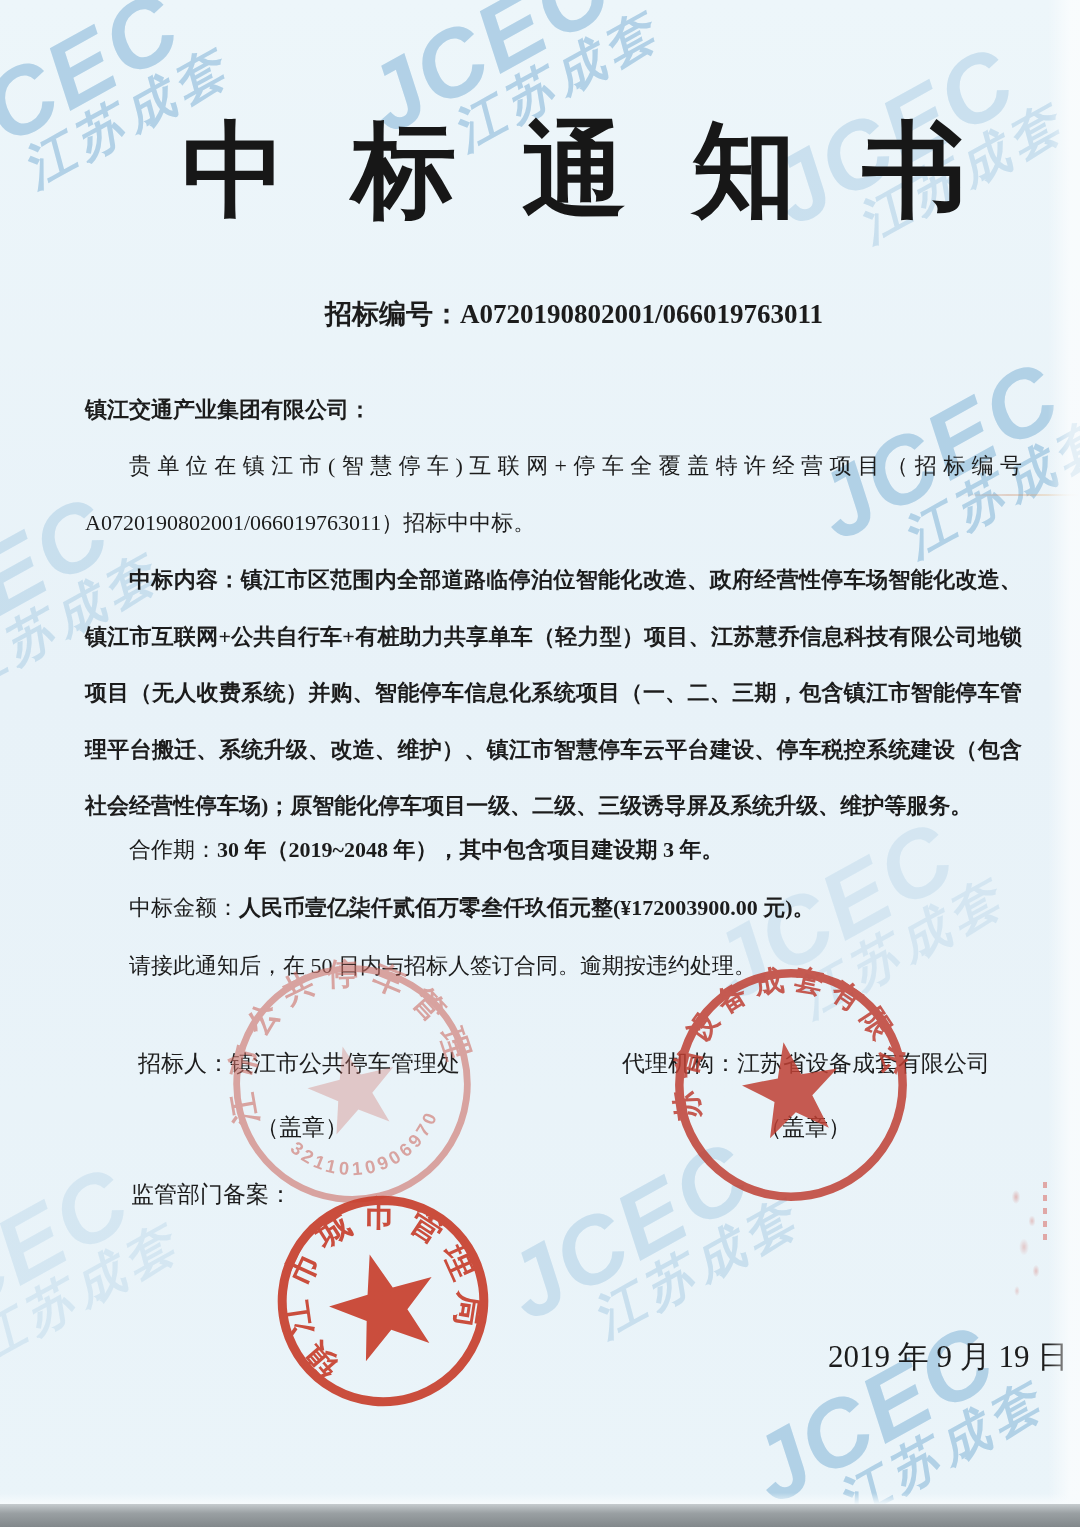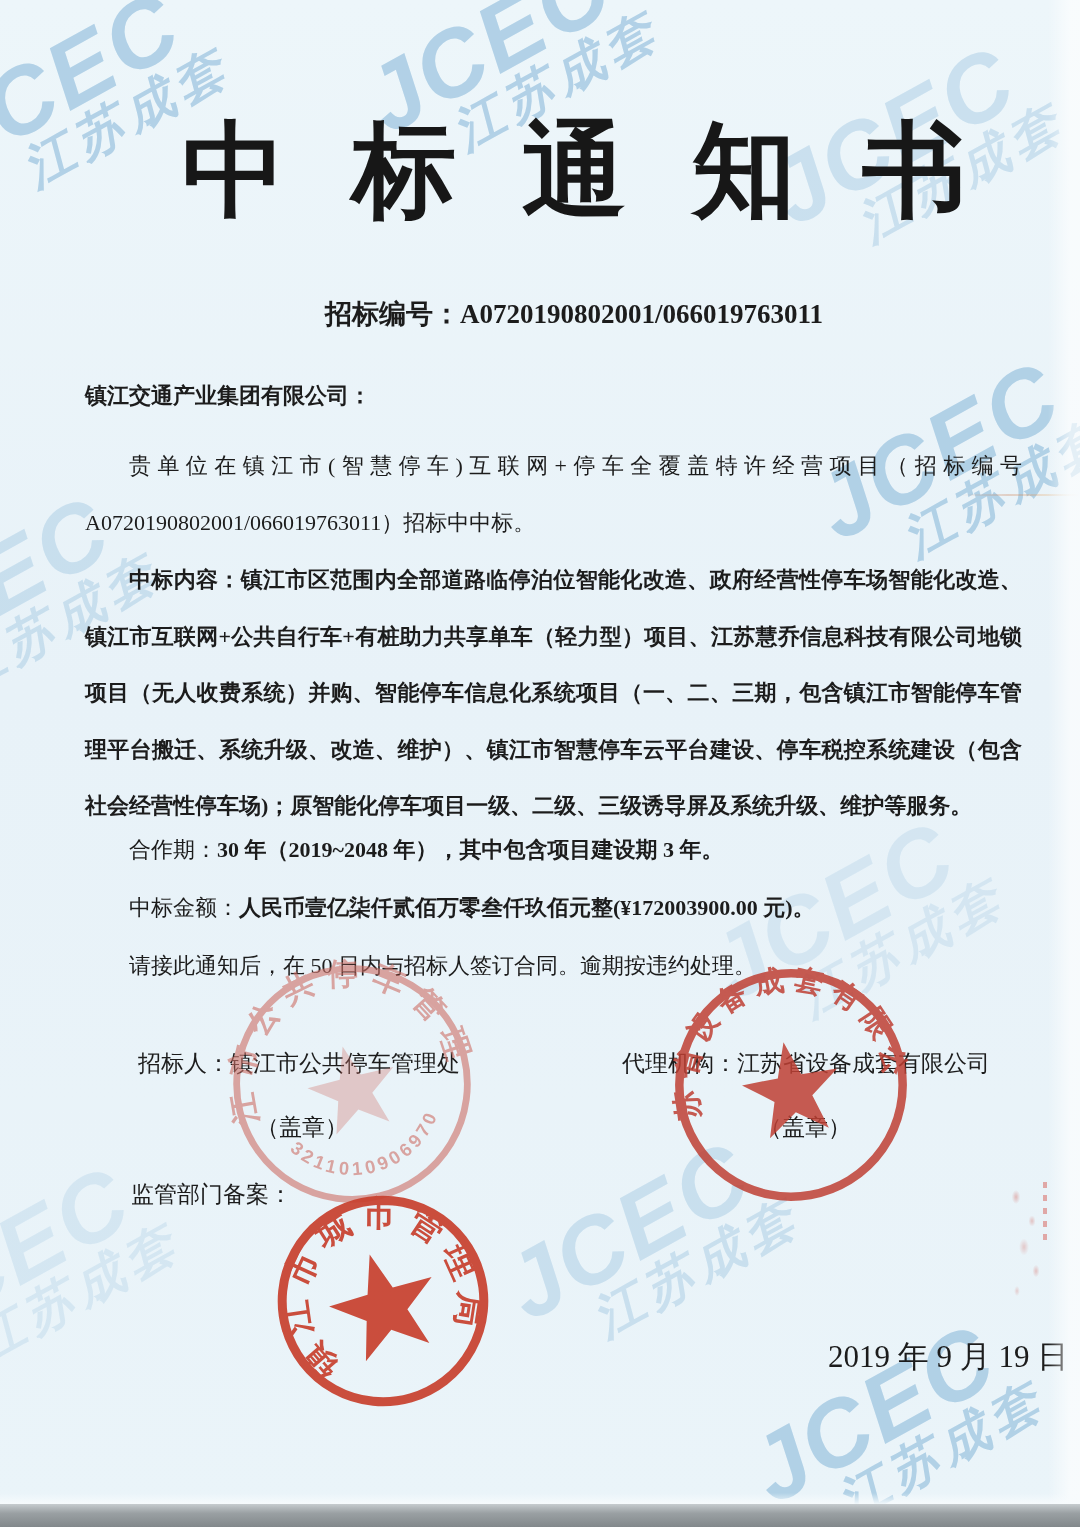--- a/index.html
+++ b/index.html
@@ -24,21 +24,21 @@
   .wm.strong{opacity:.72}.wm.mid{opacity:.42}.wm.faint{opacity:.26}
   
   .abs{position:absolute;margin-left:34px;}
   .title{left:0;top:102px;width:100%;text-align:center;font-size:104px;font-weight:bold;
     letter-spacing:66px;padding-left:66px;box-sizing:border-box;color:#171717;}
   .bidno{left:0;top:296px;width:100%;text-align:center;font-size:27px;font-weight:bold;}
   .bodytext{left:85px;width:937px;font-size:22px;line-height:56.5px;text-align:justify;margin:0;}
   .single{left:85px;width:937px;font-size:22px;margin:0;}
   .indent{text-indent:44px;}
   .b{font-weight:bold;}
-  .recipient{top:368px;font-weight:bold;}
+  .recipient{top:382px;font-weight:bold;}
   .para-award{top:438px;}
   .para-content{top:552px;font-weight:bold;}
   .line-coop{top:835px;}
   .line-amount{top:893px;}
   .line-notice{top:951px;}
   .sig{position:absolute;font-size:23px;white-space:nowrap;margin-left:28px;}
   .sig-bidder{left:110px;top:1048px;}
   .seal-note-1{left:228px;top:1112px;}
   .sig-agency{left:594px;top:1048px;}
   .seal-note-2{left:731px;top:1112px;}

